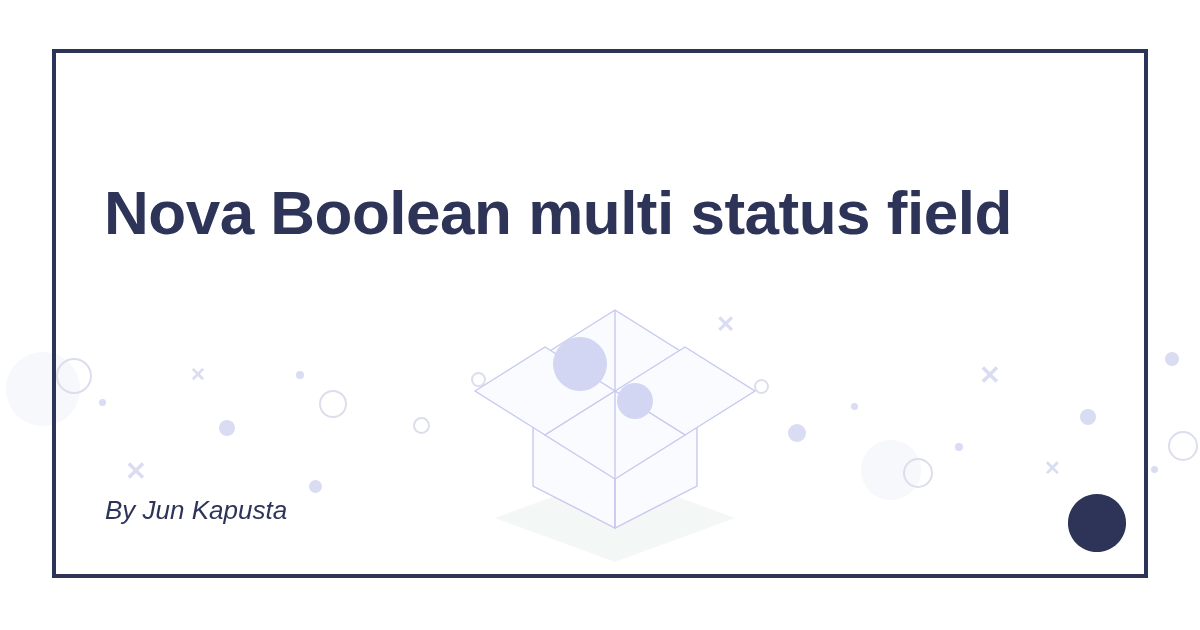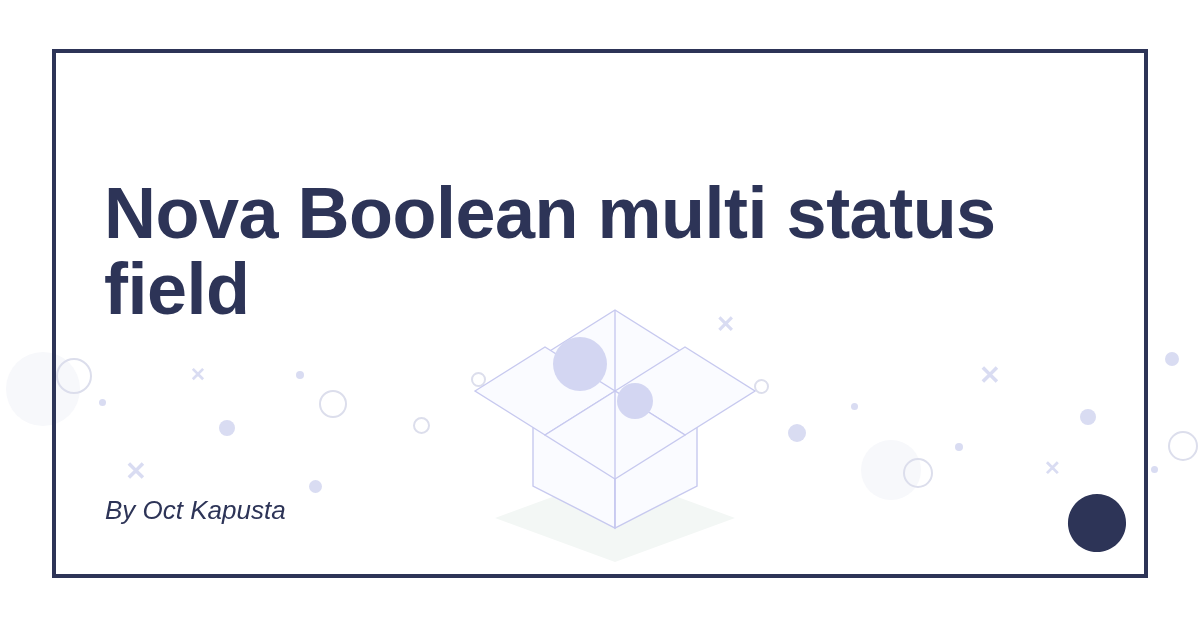--- a/index.html
+++ b/index.html
@@ -84,21 +84,21 @@
     position: absolute;
     inset: 0;
     z-index: 4;
   }
   .title {
     position: absolute;
     left: 104px;
     top: 175px;
     width: 920px;
     margin: 0;
-    font-size: 72px;
+    font-size: 62px;
     line-height: 76px;
     font-weight: bold;
     letter-spacing: -0.5px;
     color: #2d3457;
   }
   .byline {
     position: absolute;
     left: 105px;
     top: 494px;
     margin: 0;
@@ -175,21 +175,21 @@
 
       <circle cx="110" cy="68" r="27" fill="#d3d6f2"></circle>
       <circle cx="165" cy="105" r="18" fill="#d3d6f2"></circle>
     </svg>
   </div>
 
   <div class="frame"></div>
 
   <div class="content">
     <h1 class="title">Nova Boolean multi status field</h1>
-    <p class="byline">By Oct Kapusta</p>
+    <p class="byline">By Jun Kapusta</p>
   </div>
 
   <div class="logo">
     <svg viewBox="0 0 64 64" xmlns="http://www.w3.org/2000/svg">
       <path fill="#2d3457" d="
         M32 2
         C15.4 2 2 15.4 2 32
         C2 48.6 15.4 62 32 62
         C48.6 62 62 48.6 62 32
         C62 15.4 48.6 2 32 2

